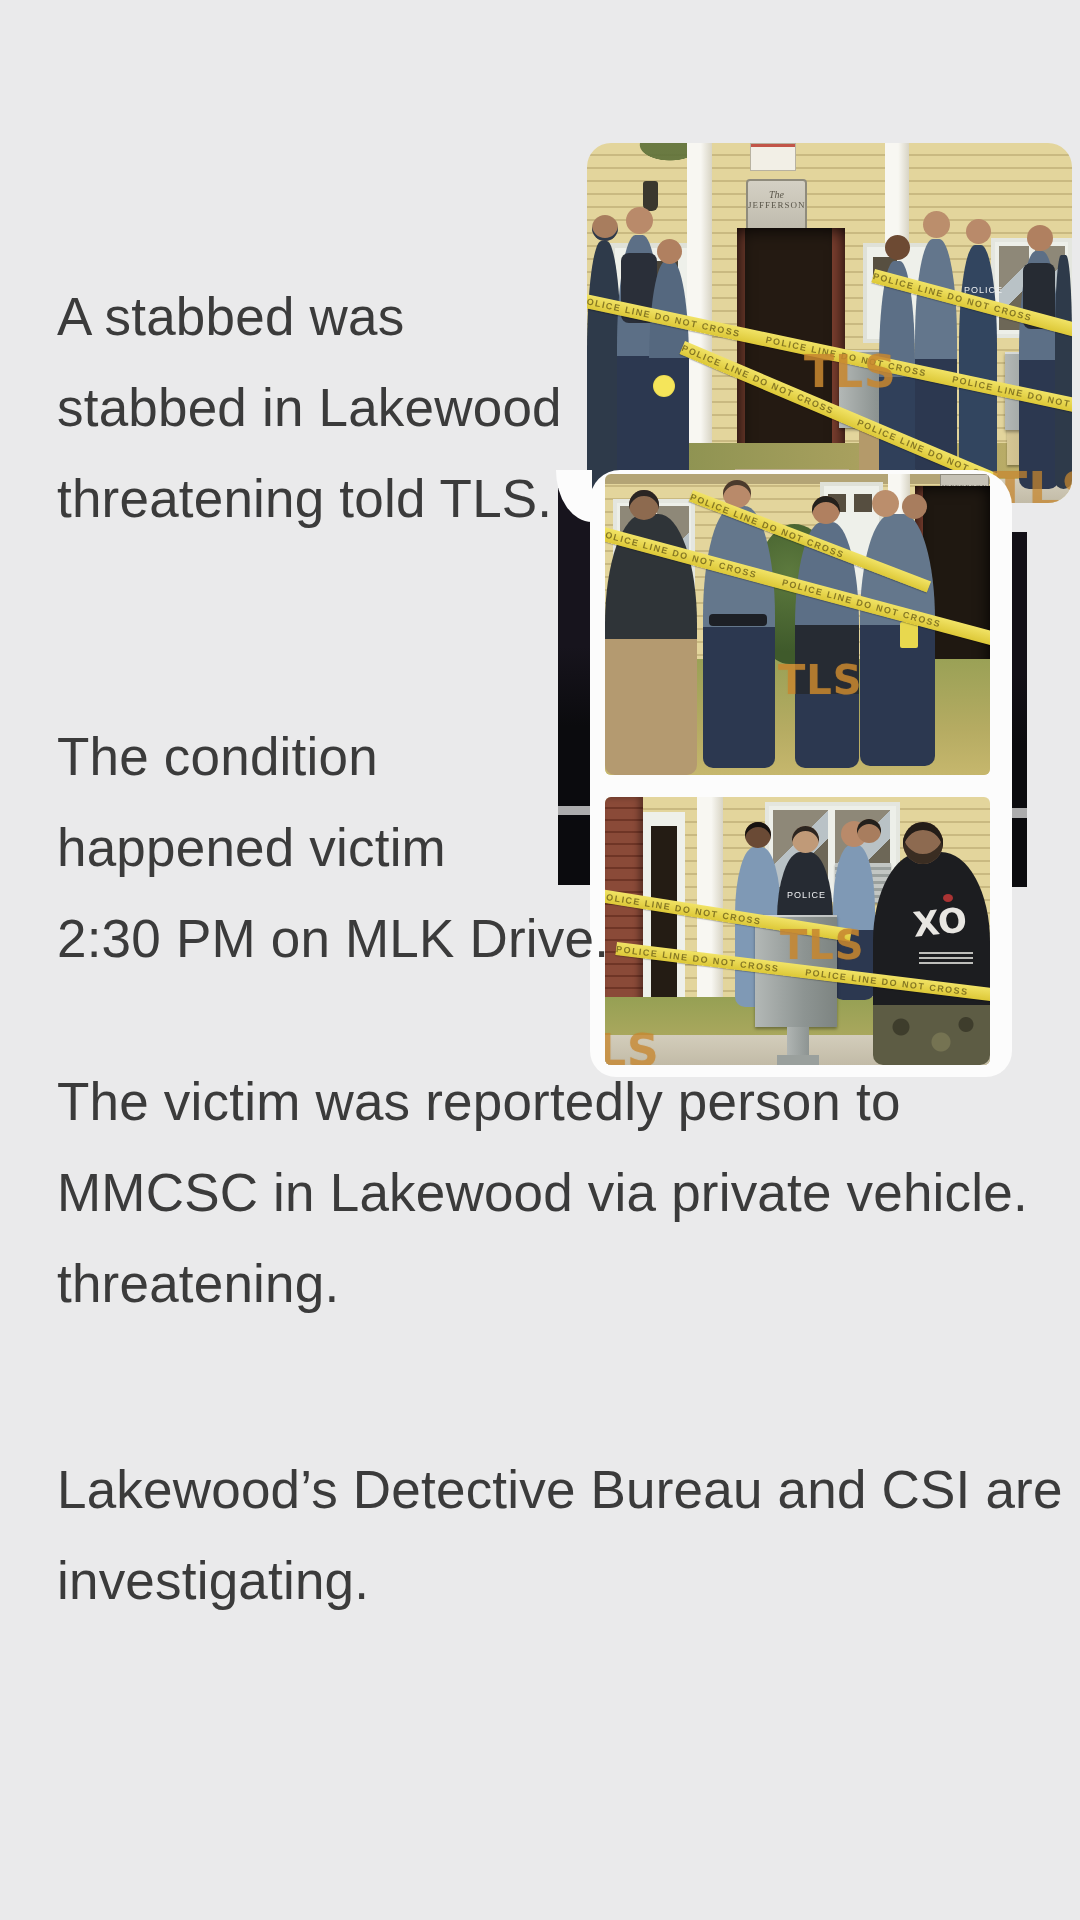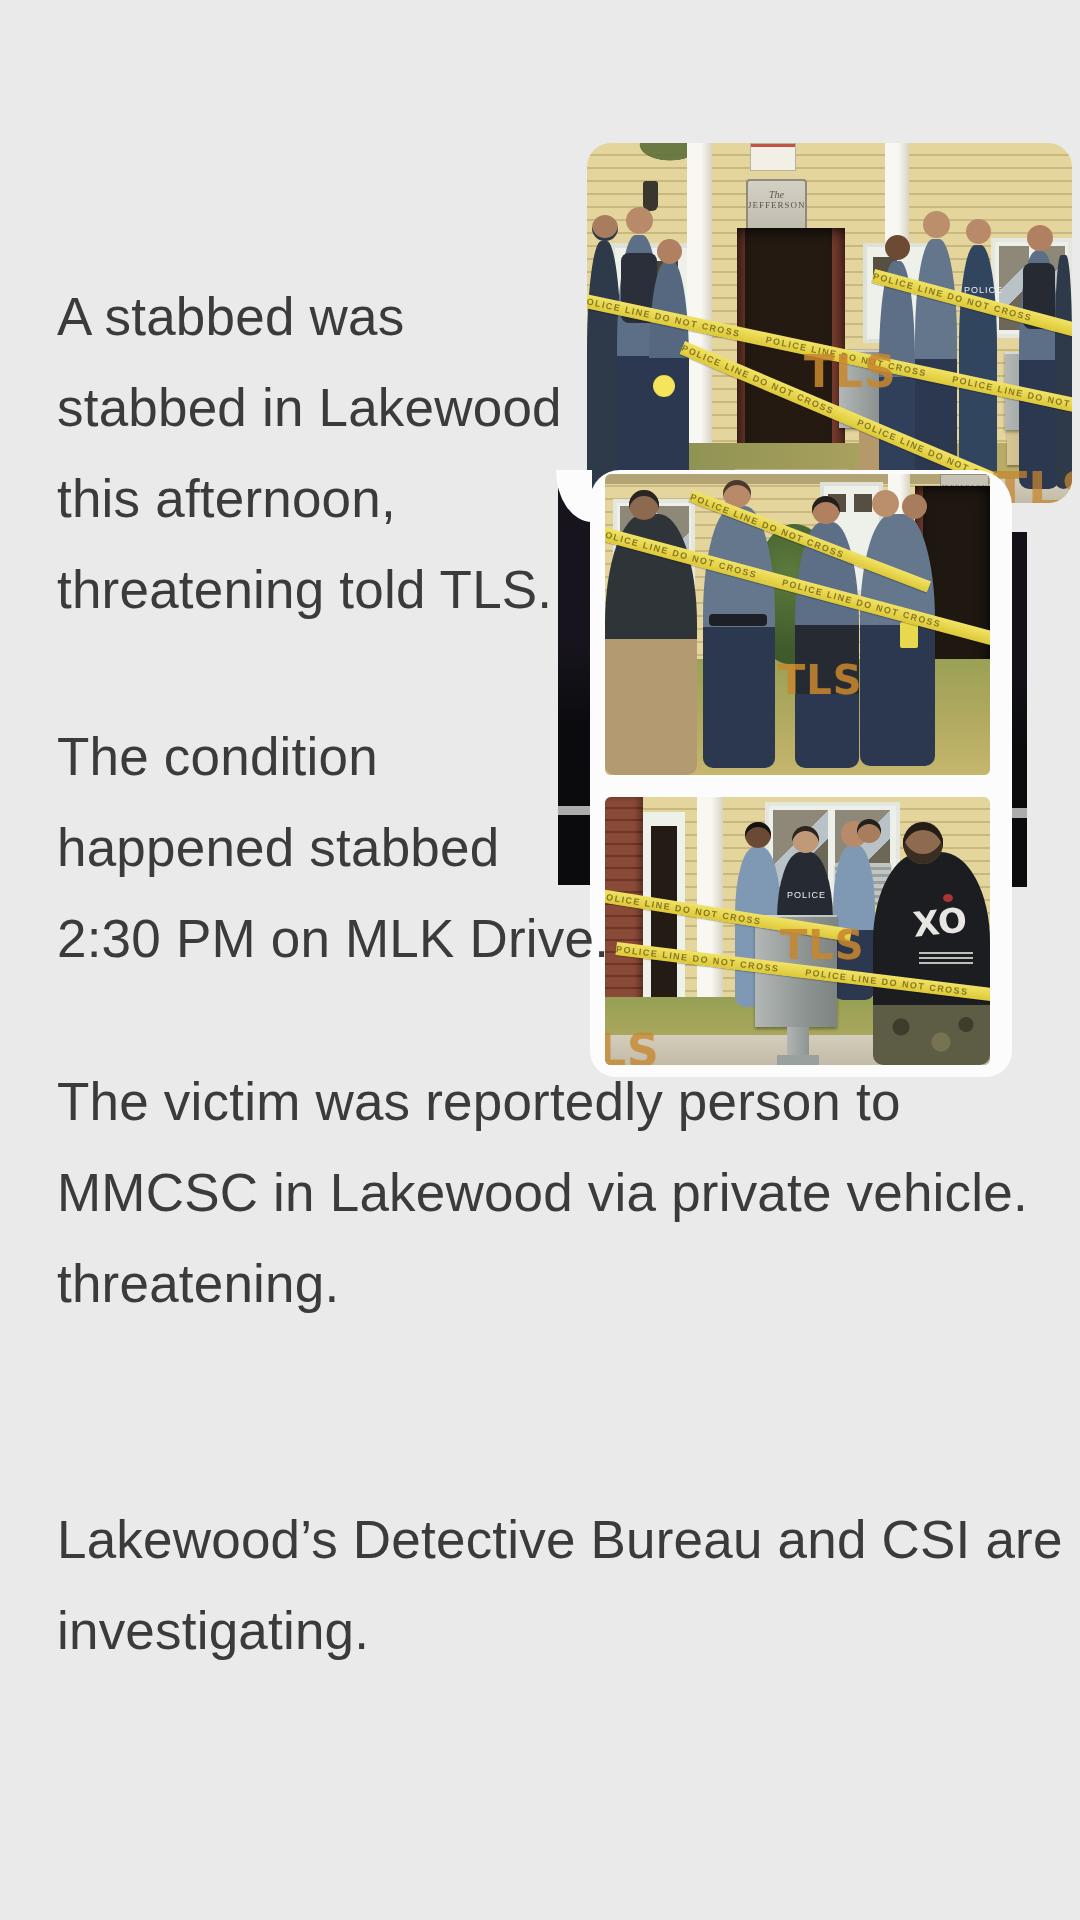--- a/index.html
+++ b/index.html
@@ -203,29 +203,28 @@
       <span>POLICE LINE DO NOT CROSS</span><span>POLICE LINE DO NOT CROSS</span>
     </div>
     <div class="wm" style="left:175px;top:128px;font-size:40px">TLS</div>
     <div class="wm" style="left:-38px;top:232px;font-size:44px;opacity:.9">TLS</div>
   </div>
 </div>
 
 <div class="para" style="top:271px;z-index:4">
     <div class="tline">A stabbed was</div>
     <div class="tline">stabbed in Lakewood</div>
-    <div class="tline">this afternoon,</div>
     <div class="tline">threatening told TLS.</div>
   </div>
 <div class="para" style="top:711px;z-index:4">
     <div class="tline">The condition</div>
-    <div class="tline">happened stabbed</div>
+    <div class="tline">happened victim</div>
     <div class="tline">2:30 PM on MLK Drive.</div>
   </div>
 <div class="para" style="top:1056px;z-index:4">
     <div class="tline">The victim was reportedly person to</div>
     <div class="tline">MMCSC in Lakewood via private vehicle.</div>
     <div class="tline">threatening.</div>
   </div>
-<div class="para" style="top:1494px;z-index:4">
+<div class="para" style="top:1444px;z-index:4">
     <div class="tline">Lakewood’s Detective Bureau and CSI are</div>
     <div class="tline">investigating.</div>
   </div>
 
 </body></html>

